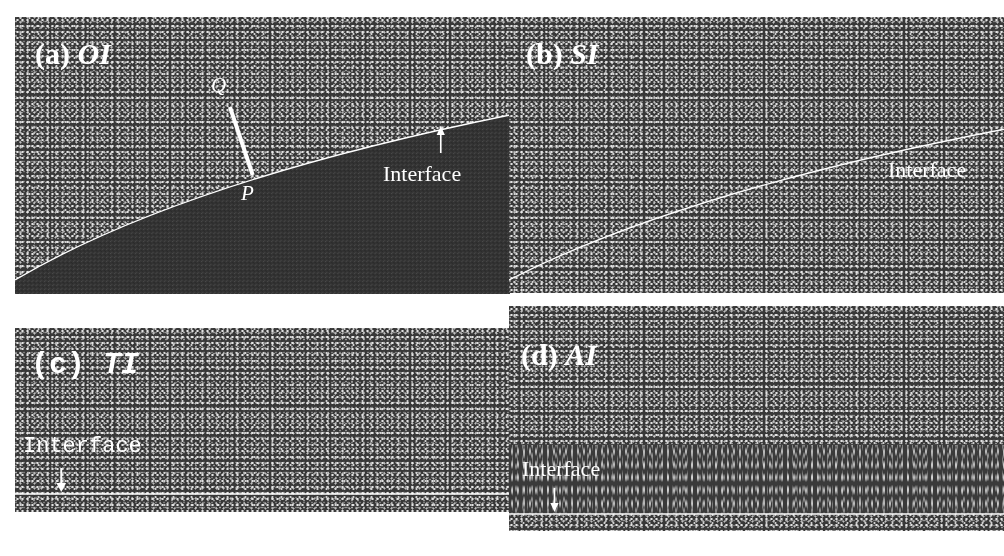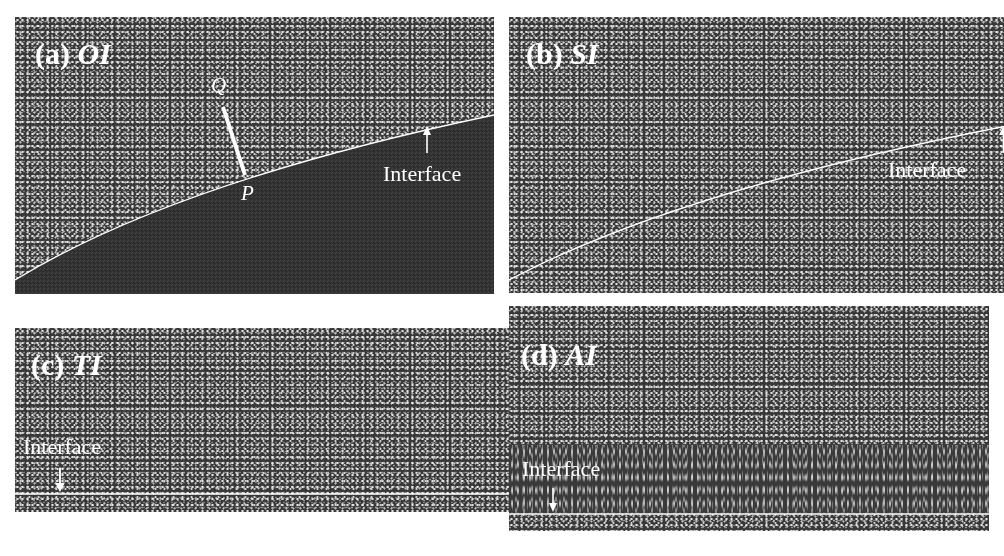--- a/index.html
+++ b/index.html
@@ -1,17 +1,17 @@
 <!DOCTYPE html>
 <html><head>
 <meta charset="utf-8">
 <style>
   html, body { margin:0; padding:0; background:#ffffff; }
   body { width:1004px; height:556px; position:relative; overflow:hidden; font-family:"Liberation Serif", "DejaVu Serif", serif; }
-  .panel { position:absolute; overflow:hidden; background-color:#000000; }
+  .panel { position:absolute; overflow:hidden; background-color:#000000;padding-left:16px; }
   .particles {
     position:absolute; inset:0;
     background-color:#383838;
     background-image:
       radial-gradient(circle, rgba(235,235,235,0.95) 0.9px, transparent 1.4px),
       radial-gradient(circle, rgba(210,210,210,0.85) 0.8px, transparent 1.3px),
       radial-gradient(circle, rgba(190,190,190,0.7) 0.7px, transparent 1.2px),
       radial-gradient(circle, rgba(225,225,225,0.9) 0.8px, transparent 1.3px),
       radial-gradient(circle, rgba(170,170,170,0.6) 0.7px, transparent 1.2px);
     background-size: 5px 6px, 7px 5px, 6px 7px, 9px 8px, 4px 5px;
@@ -69,21 +69,21 @@
     <line x1="427" y1="136" x2="427" y2="114" stroke="#ffffff" stroke-width="1.6"></line>
     <polygon points="427,109 423,118 431,118" fill="#ffffff"></polygon>
   </svg>
   <div class="label" style="left:17px; top:22px;">
     <span>(b)</span>
     <span class="lt">SI</span>
   </div>
   <div class="annot" style="left:379px; top:142px;">Interface</div>
 </div>
 
-<div class="panel" style="left:15px; top:328px; width:567px; height:184px;">
+<div class="panel" style="left:15px; top:328px; width:567px; height:184px;font-family:Liberation Mono, monospace;">
   <div class="particles"></div>
   <svg class="overlay" viewBox="0 0 479 184" preserveAspectRatio="none">
     <line x1="0" y1="166" x2="479" y2="166" stroke="#ffffff" stroke-width="1.6"></line>
     <line x1="38" y1="140" x2="38" y2="158" stroke="#ffffff" stroke-width="1.6"></line>
     <polygon points="38,164 34,155 42,155" fill="#ffffff"></polygon>
   </svg>
   <div class="label" style="left:16px; top:22px;">
     <span>(c)</span>
     <span class="lt">TI</span>
   </div>

